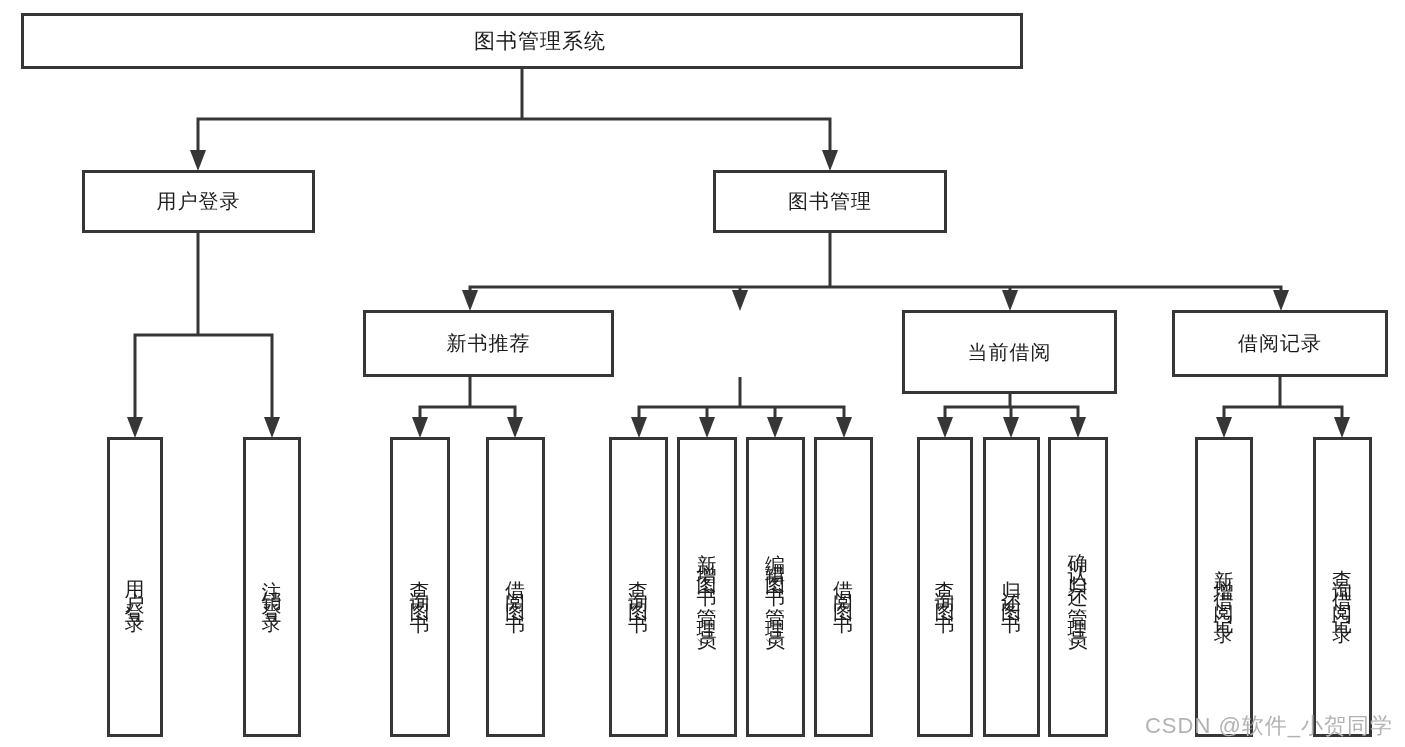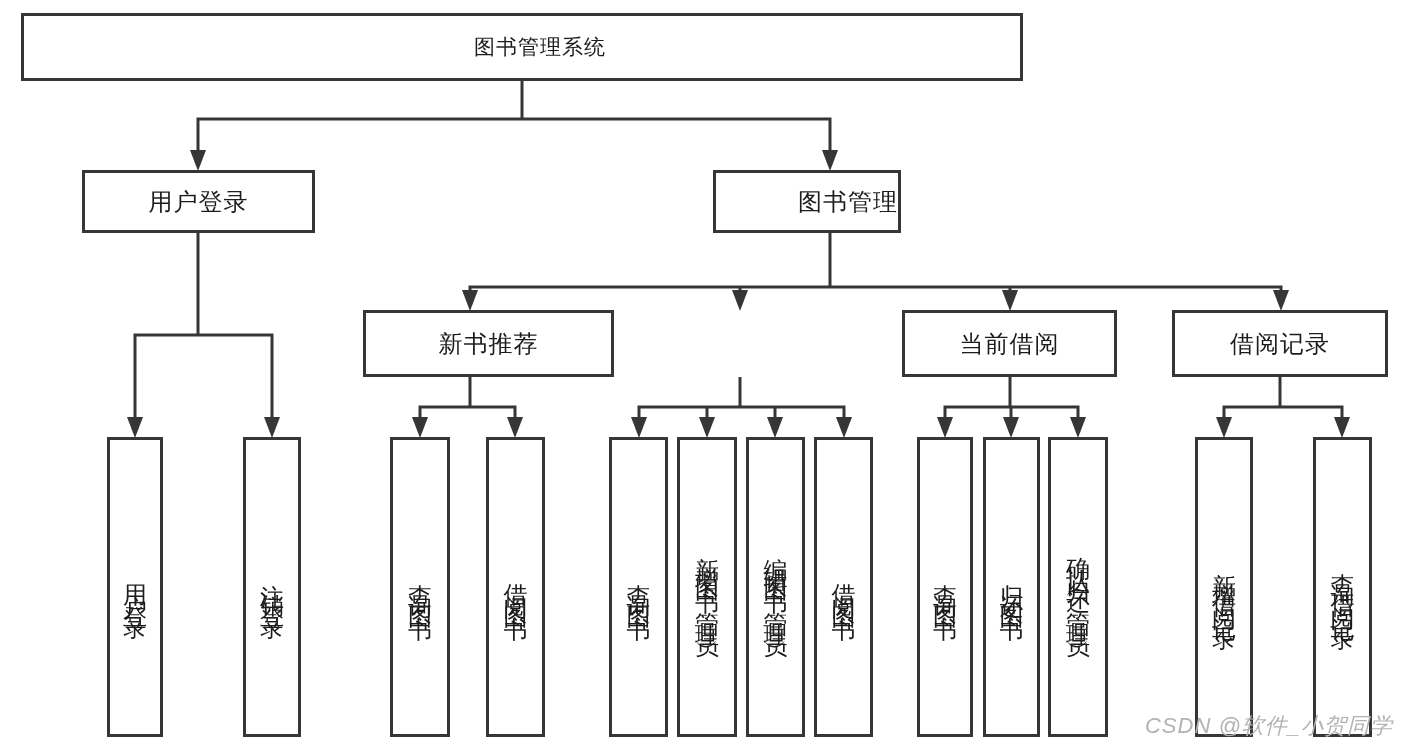--- a/index.html
+++ b/index.html
@@ -9,32 +9,31 @@
     font-family:"Liberation Sans", sans-serif;
   }
   #diagram{position:absolute;inset:0;width:1405px;height:747px;}
   #connectors{position:absolute;left:0;top:0;z-index:0;}
   .node{
     position:absolute;box-sizing:border-box;z-index:1;
     border:3px solid var(--border,#363636);
     background:#ffffff;
     display:flex;align-items:center;justify-content:center;
     color:var(--text,#1c1c1c);
-    font-size:24px;letter-spacing:1px;white-space:nowrap;
+    font-size:20px;letter-spacing:1px;white-space:nowrap;
   }
   .node.root{font-size:21px;}
   .node.vert span{
     writing-mode:vertical-rl;text-orientation:mixed;
     letter-spacing:11px;line-height:1;white-space:normal;
   }
   .watermark{
     position:absolute;top:711px;right:12px;z-index:3;
     font-size:22px;letter-spacing:1px;
     color:var(--watermark,#b2b2b5);
-    font-style:italic;
   }
 </style>
 </head>
 <body>
 
 <div id="diagram">
 
   <svg id="connectors" width="1405" height="747" viewBox="0 0 1405 747" stroke="#363636" stroke-width="3" fill="none">
 
     <path d="M522,69 V119"></path>
@@ -76,35 +75,35 @@
       <polygon points="767,417 783,417 775,438"></polygon>
       <polygon points="836,417 852,417 844,438"></polygon>
       <polygon points="937,417 953,417 945,438"></polygon>
       <polygon points="1003,417 1019,417 1011,438"></polygon>
       <polygon points="1070,417 1086,417 1078,438"></polygon>
       <polygon points="1216,417 1232,417 1224,438"></polygon>
       <polygon points="1334,417 1350,417 1342,438"></polygon>
     </g>
   </svg>
 
-  <div class="node root" style="left:21px;top:13px;width:1002px;height:68px;padding-left:36px;">
+  <div class="node root" style="left:21px;top:13px;width:1002px;height:56px;padding-left:36px;">
     <span>图书管理系统</span>
   </div>
 
   <div class="node" style="left:82px;top:170px;width:233px;height:63px;">
     <span>用户登录</span>
   </div>
-  <div class="node" style="left:713px;top:170px;width:188px;height:63px;justify-content:flex-end;">
+  <div class="node" style="left:713px;top:170px;width:234px;height:63px;">
     <span>图书管理</span>
   </div>
 
   <div class="node" style="left:363px;top:310px;width:251px;height:67px;">
     <span>新书推荐</span>
   </div>
-  <div class="node" style="left:902px;top:310px;width:215px;height:67px;justify-content:center;">
+  <div class="node" style="left:902px;top:310px;width:215px;height:84px;justify-content:center;">
     <span>当前借阅</span>
   </div>
   <div class="node" style="left:1172px;top:310px;width:216px;height:67px;font-family:Liberation Serif, serif;">
     <span>借阅记录</span>
   </div>
 
   <div class="node vert" style="left:107px;top:437px;width:56px;height:300px;">
     <span>用户登录</span>
   </div>
   <div class="node vert" style="left:243px;top:437px;width:58px;height:300px;">

